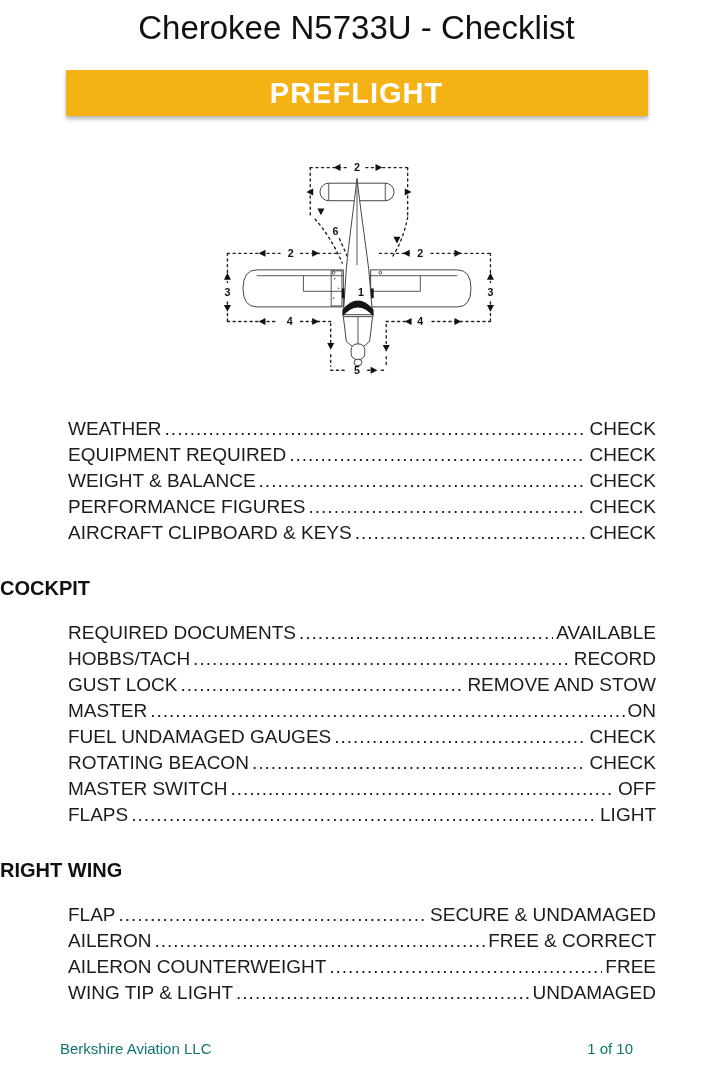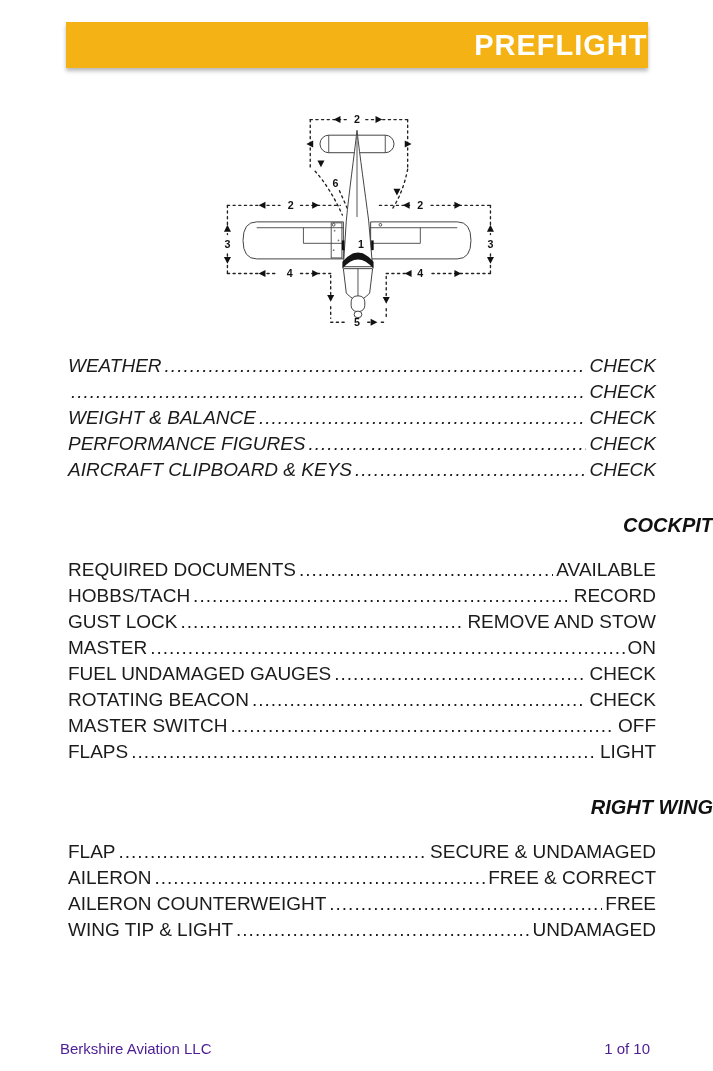--- a/index.html
+++ b/index.html
@@ -34,21 +34,21 @@
     font-weight:700;
     letter-spacing:1px;
   }
   .diagram{
     display:block;
     margin:30px auto 0 auto;
   }
   .list{
     margin:20px 57px 0 68px;
   }
-  .list.first{margin-top:16px;font-style:italic;}
+  .list.first{margin-top:31px;}
   .row{
     display:flex;
     align-items:baseline;
     height:26px;
     font-size:19px;
     line-height:26px;
     white-space:nowrap;
   }
   .lbl{flex:0 0 auto;}
   .dots{
@@ -58,48 +58,48 @@
     margin:0 3px;
     min-width:8px;
   }
   .dots::after{
     content:"......................................................................................................................................................";
     letter-spacing:1px;
   }
   .val{flex:0 0 auto;}
   .section-heading{
     margin-top:30px;
-    text-align:right;
+    text-align:left;
     font-size:20px;
     font-weight:700;
     line-height:24px;
     color:#111;
-    font-style:italic;
   }
   .footer{
     position:absolute;
-    left:60px;right:63px;bottom:14px;
+    left:60px;right:80px;bottom:14px;
     display:flex;justify-content:space-between;
     font-size:15px;
-    color:#4c1d95;
+    color:#0f766e;
   }
   
   .ac{fill:#fff;stroke:#3f3f3f;stroke-width:1;}
   .acl{fill:none;stroke:#3f3f3f;stroke-width:0.9;}
   .dash{fill:none;stroke:#222;stroke-width:1.4;stroke-dasharray:2.2 3.6;stroke-linecap:round;}
   .arr{fill:#111;stroke:none;}
   .stn{font-family:"Liberation Sans",sans-serif;font-size:11px;font-weight:700;fill:#111;text-anchor:middle;}
 </style>
 </head>
 <body>
 
 <div class="page">
 
-
-  <div class="banner" style="background: rgb(245, 178, 21); justify-content: flex-end;">
+  <div class="title">Cherokee N5733U - Checklist</div>
+
+  <div class="banner" style="background: rgb(245, 178, 21);">
     <span class="banner-label" style="color: rgb(255, 255, 255);">PREFLIGHT</span>
   </div>
 
   <svg class="diagram" width="302" height="239" viewBox="0 0 310 245" xmlns="http://www.w3.org/2000/svg">
 
     <g>
 
       <path class="dash" d="M107,22 H146"></path>
         <path class="dash" d="M164,22 H207"></path>
       <path class="dash" d="M107,22 V73"></path>
@@ -206,20 +206,21 @@
     </g>
   </svg>
 
   <div class="list first">
     <div class="row">
       <span class="lbl">WEATHER</span>
       <span class="dots"></span>
       <span class="val">CHECK</span>
     </div>
     <div class="row">
+      <span class="lbl">EQUIPMENT REQUIRED</span>
       <span class="dots"></span>
       <span class="val">CHECK</span>
     </div>
     <div class="row">
       <span class="lbl">WEIGHT &amp; BALANCE</span>
       <span class="dots"></span>
       <span class="val">CHECK</span>
     </div>
     <div class="row">
       <span class="lbl">PERFORMANCE FIGURES</span>

